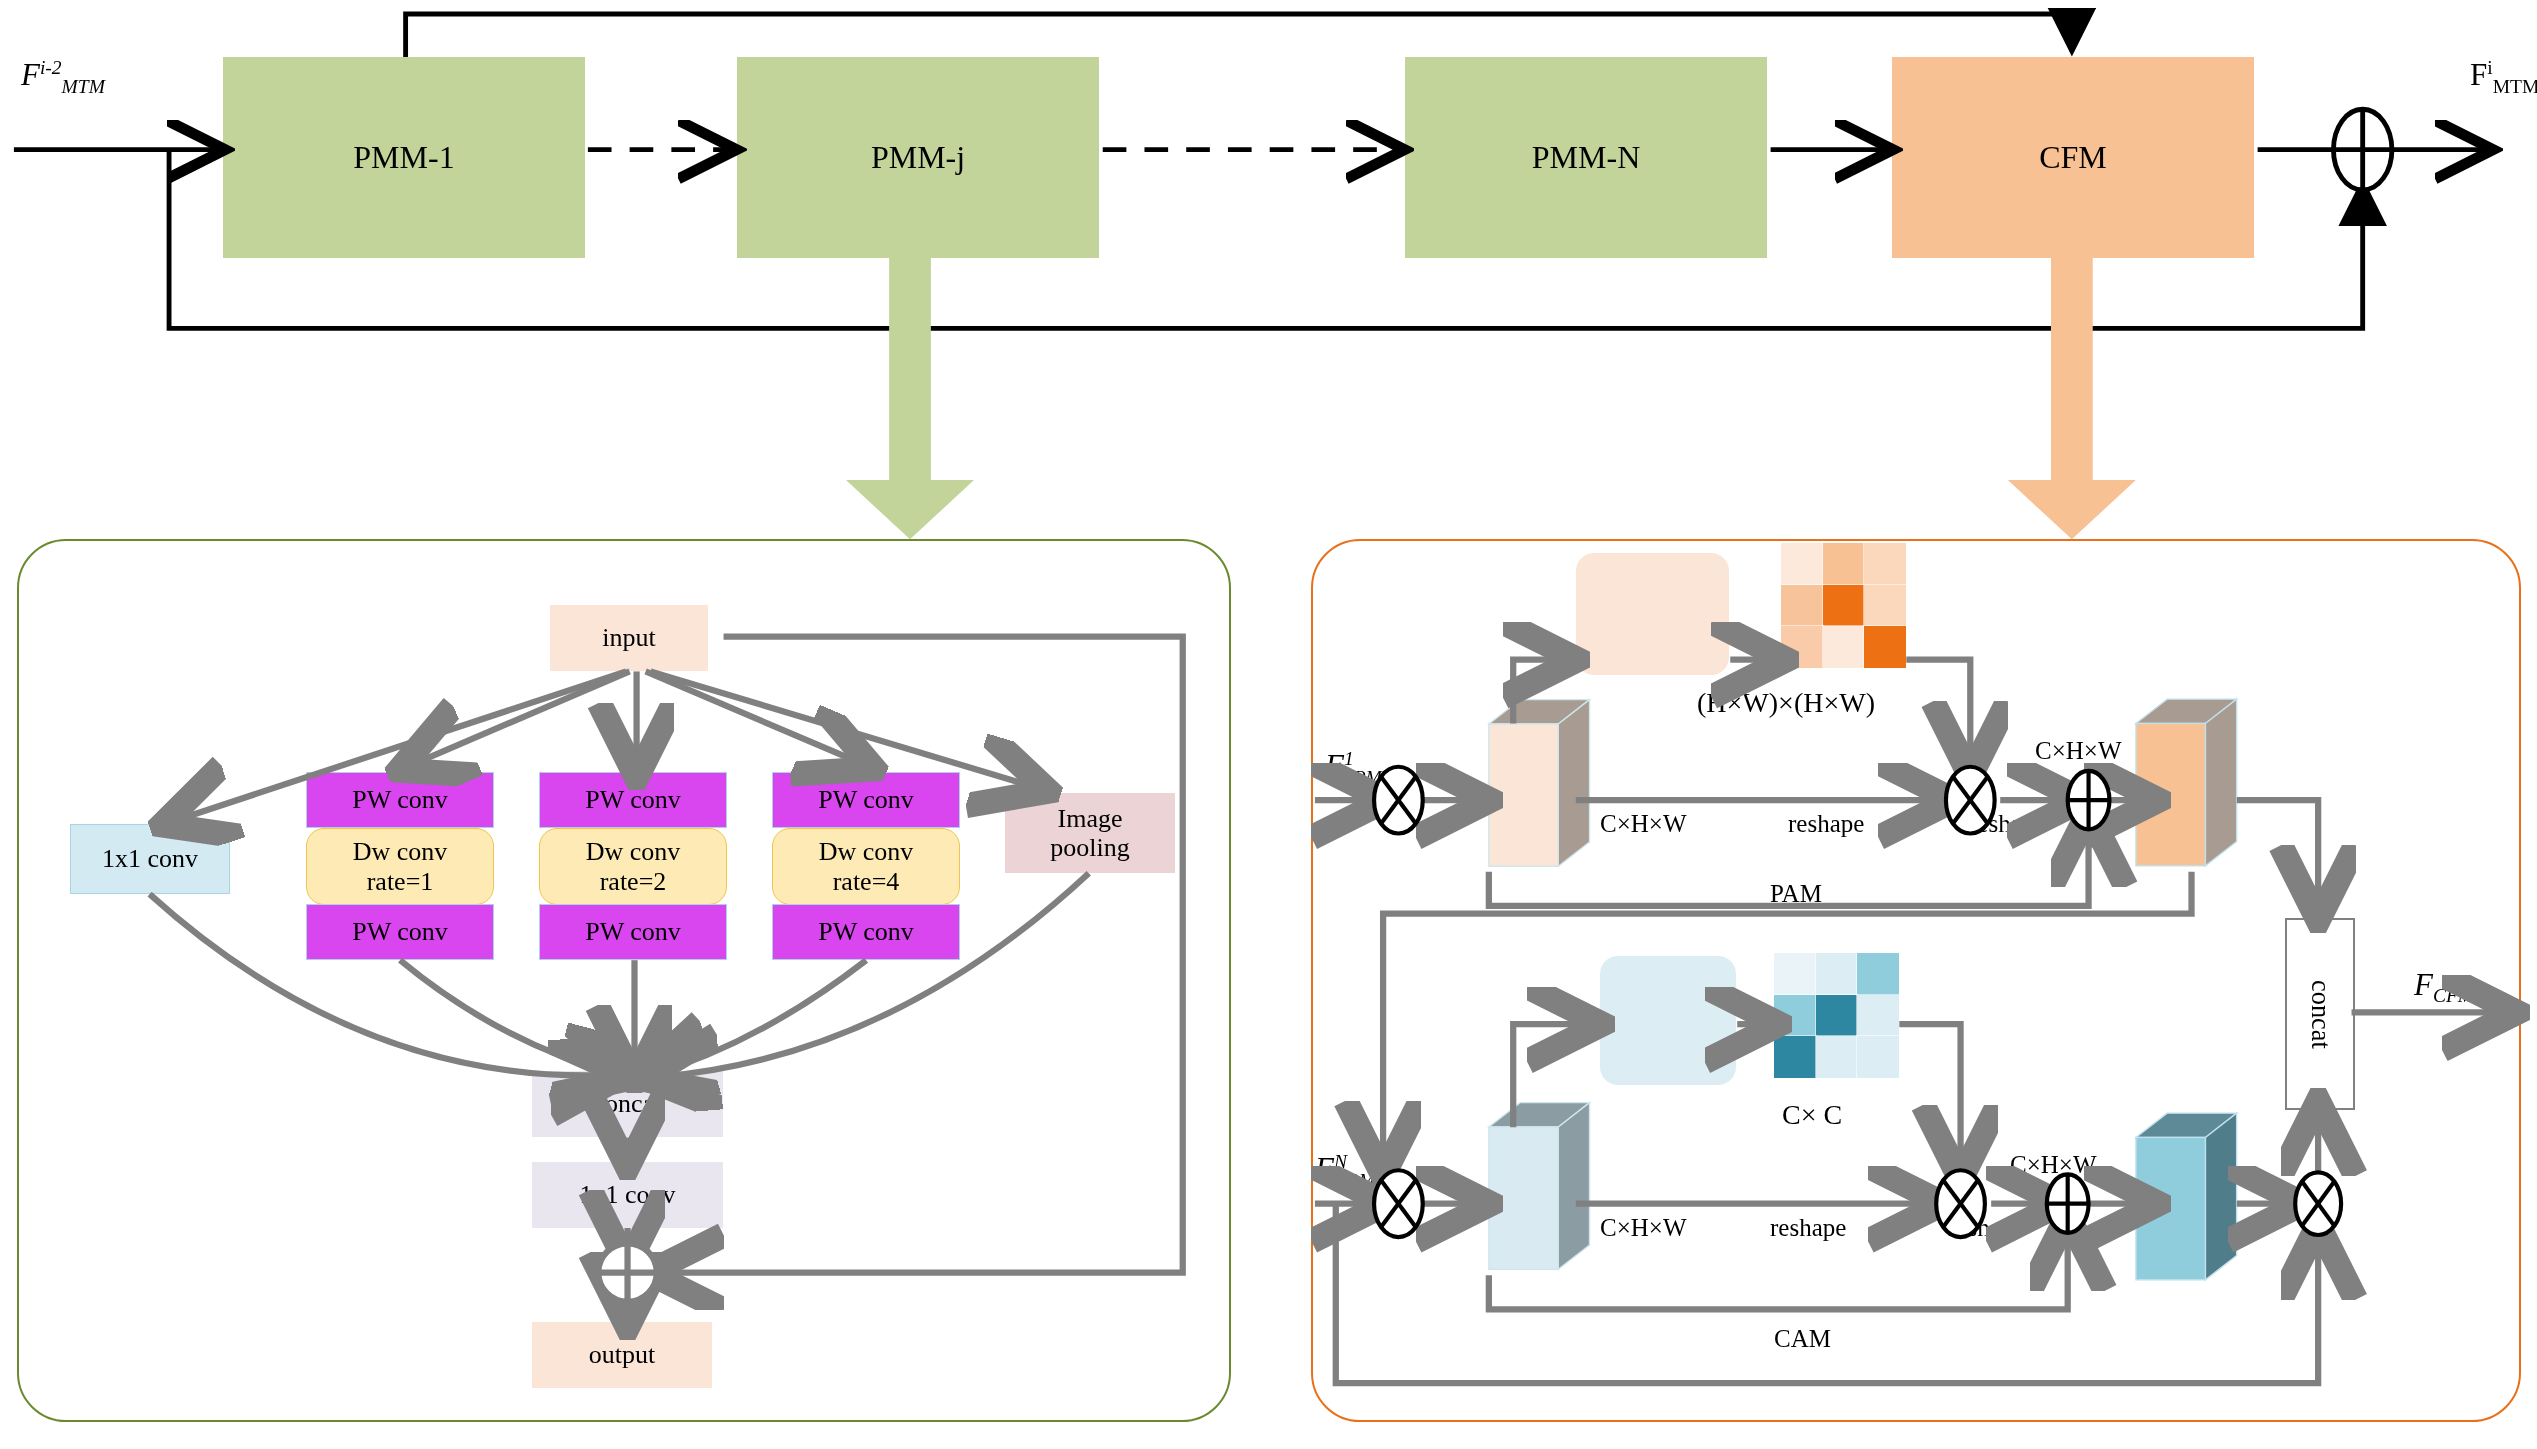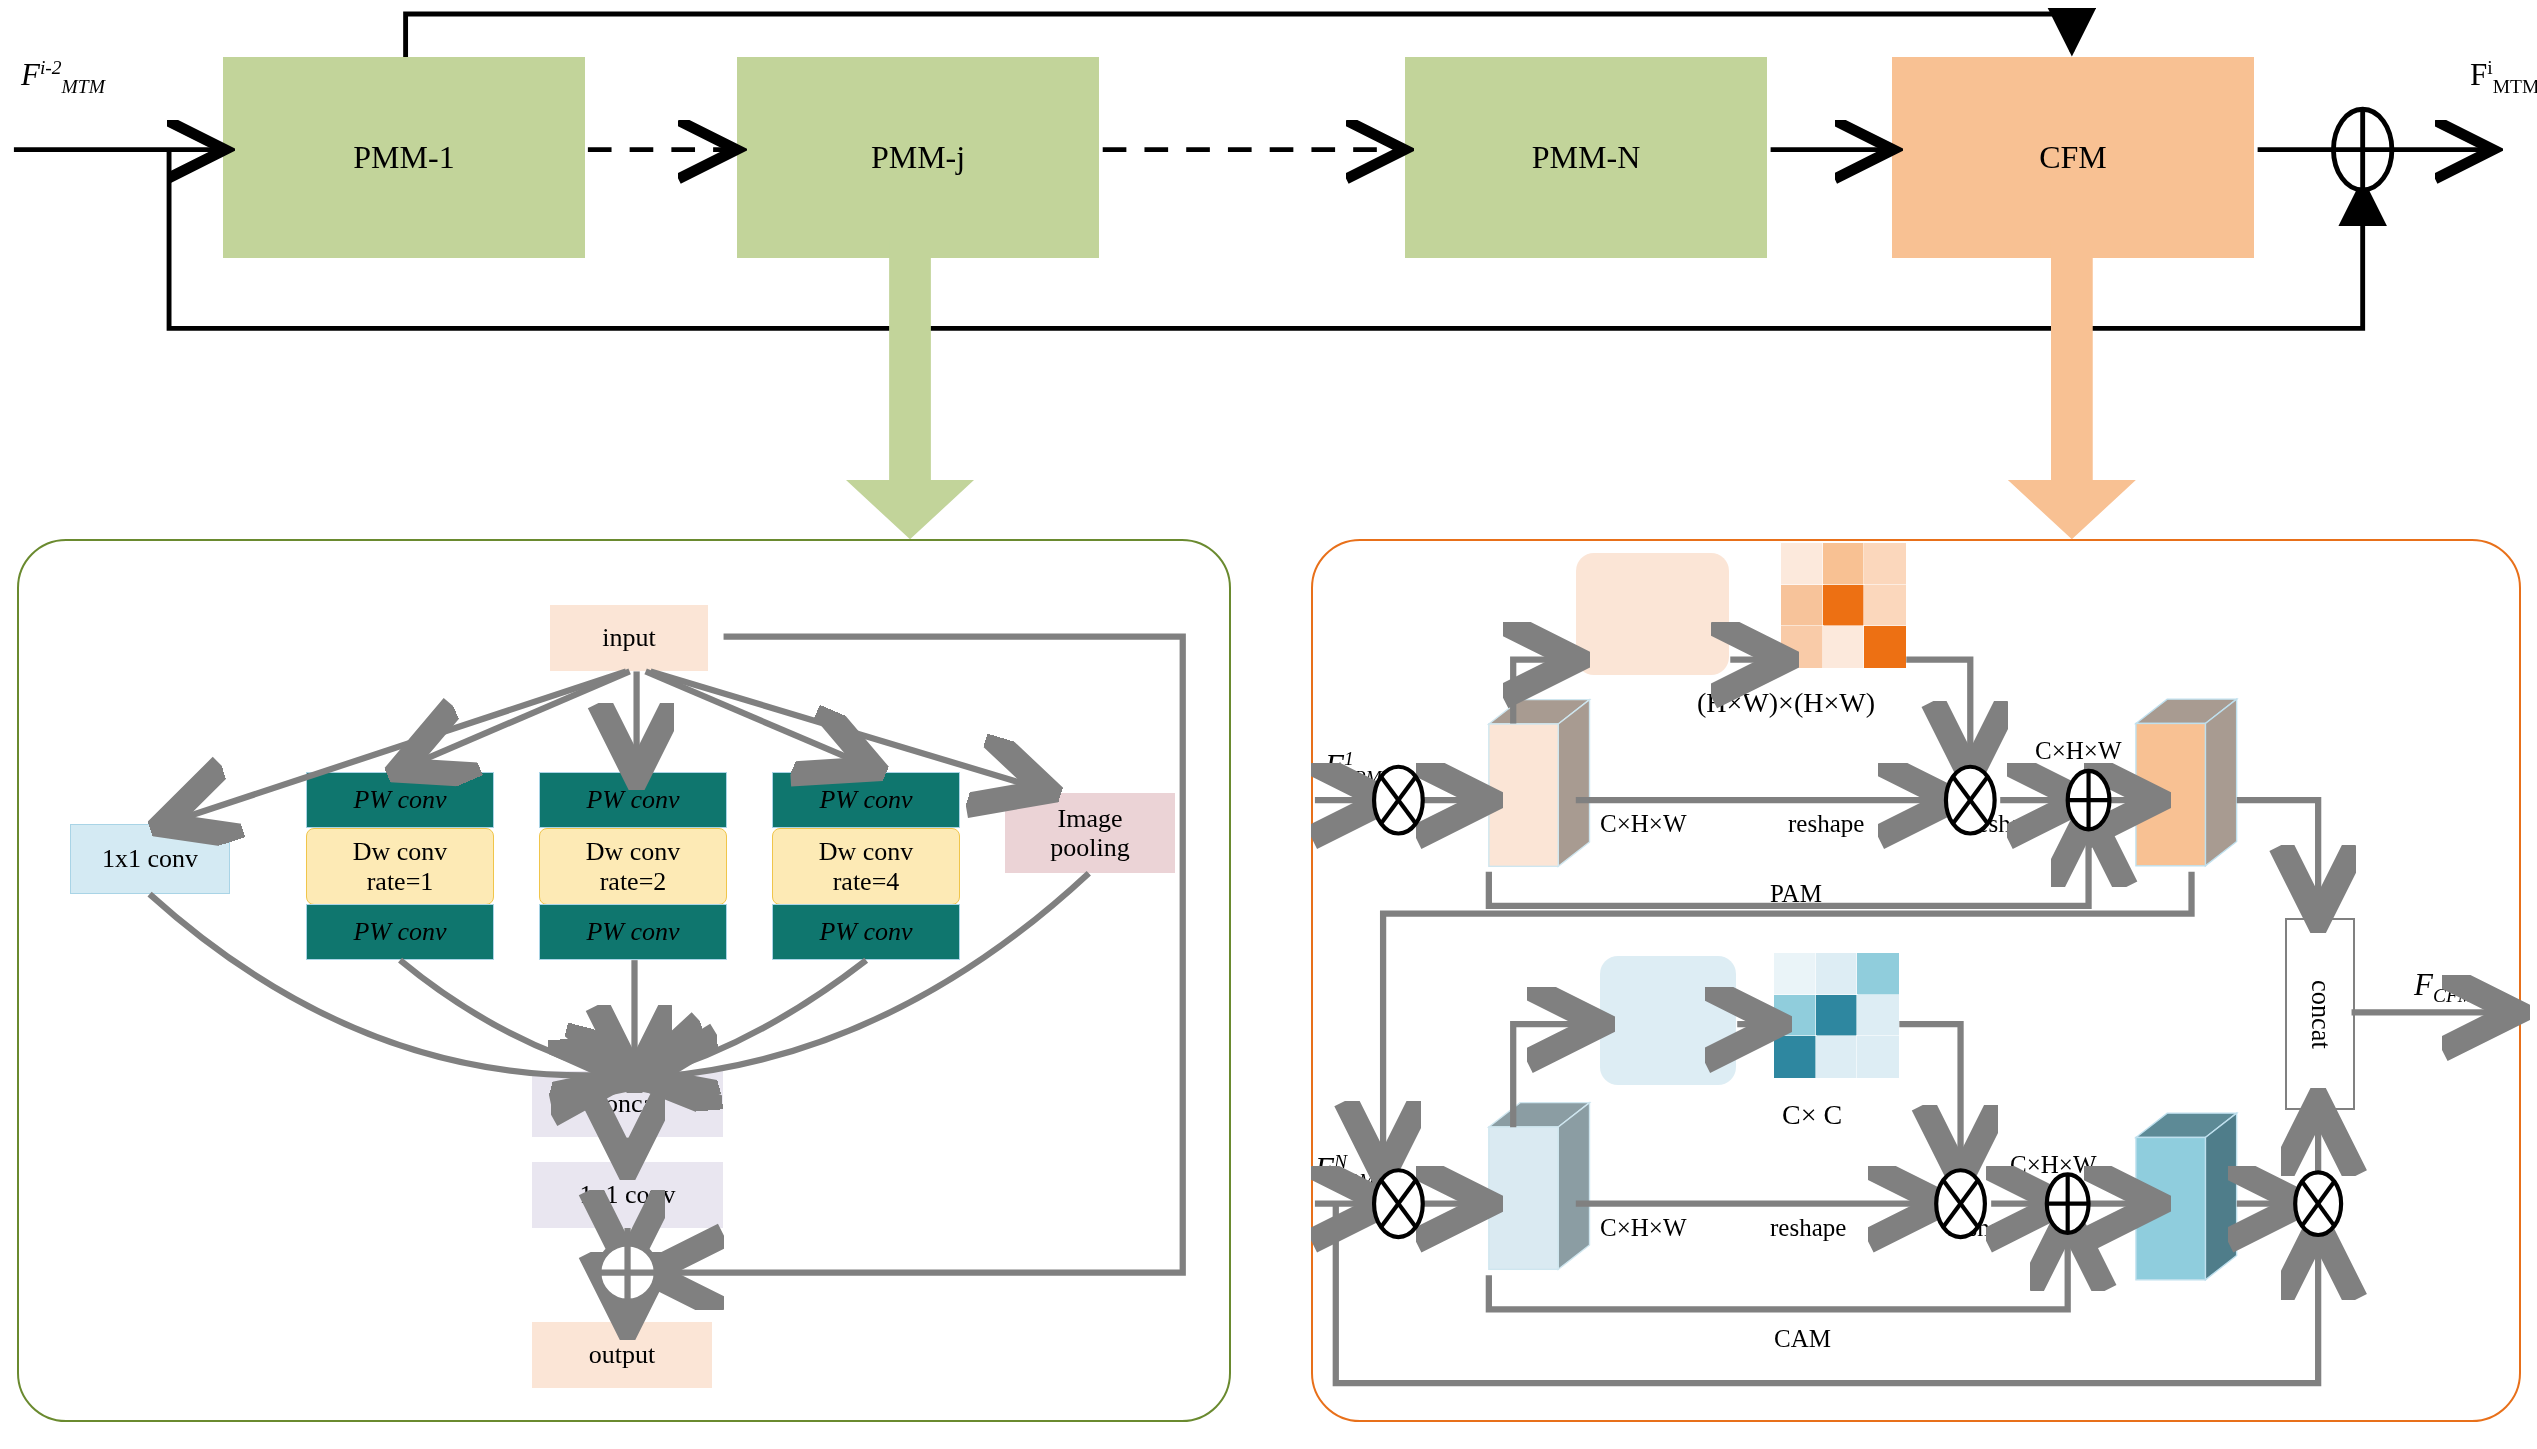--- a/index.html
+++ b/index.html
@@ -12,22 +12,22 @@
   .mod{width:362px;height:201px;font-size:32px;}
   .mod-green{background:#c2d49a;}
   .mod-orange{background:#f8c193;}
   
   .panel{position:absolute;border-radius:49px;background:#fff;box-sizing:border-box;}
   .panel-green{border:2.8px solid #6a8a2f;}
   .panel-orange{border:2.8px solid #e8701a;}
   
   .blk{position:absolute;display:flex;align-items:center;justify-content:center;
        text-align:center;font-size:26px;box-sizing:border-box;line-height:1.12;}
-  .pw{background:#0f766e;border:1px solid #a9d4e6;font-style:italic;}
-  .dw{background:#fdeab5;border:1.4px solid #f0c54a;border-radius:8px;}
+  .pw{background:#d946ef;border:1px solid #a9d4e6;}
+  .dw{background:#fdeab5;border:1.4px solid #f0c54a;border-radius:18px;}
   .c11{background:#d4eaf3;border:1px solid #a9d4e6;}
   .pool{background:#ebd3d6;}
   .inout{background:#fbe5d6;}
   .lav{background:#e9e6f0;}
   
   .lbl{position:absolute;font-size:28px;white-space:nowrap;}
   .lbl-s{position:absolute;font-size:25px;white-space:nowrap;}
   
   svg.ov{position:absolute;left:0;top:0;width:2538px;height:1450px;overflow:visible;}
   .vrt{writing-mode:vertical-rl;text-orientation:mixed;}

